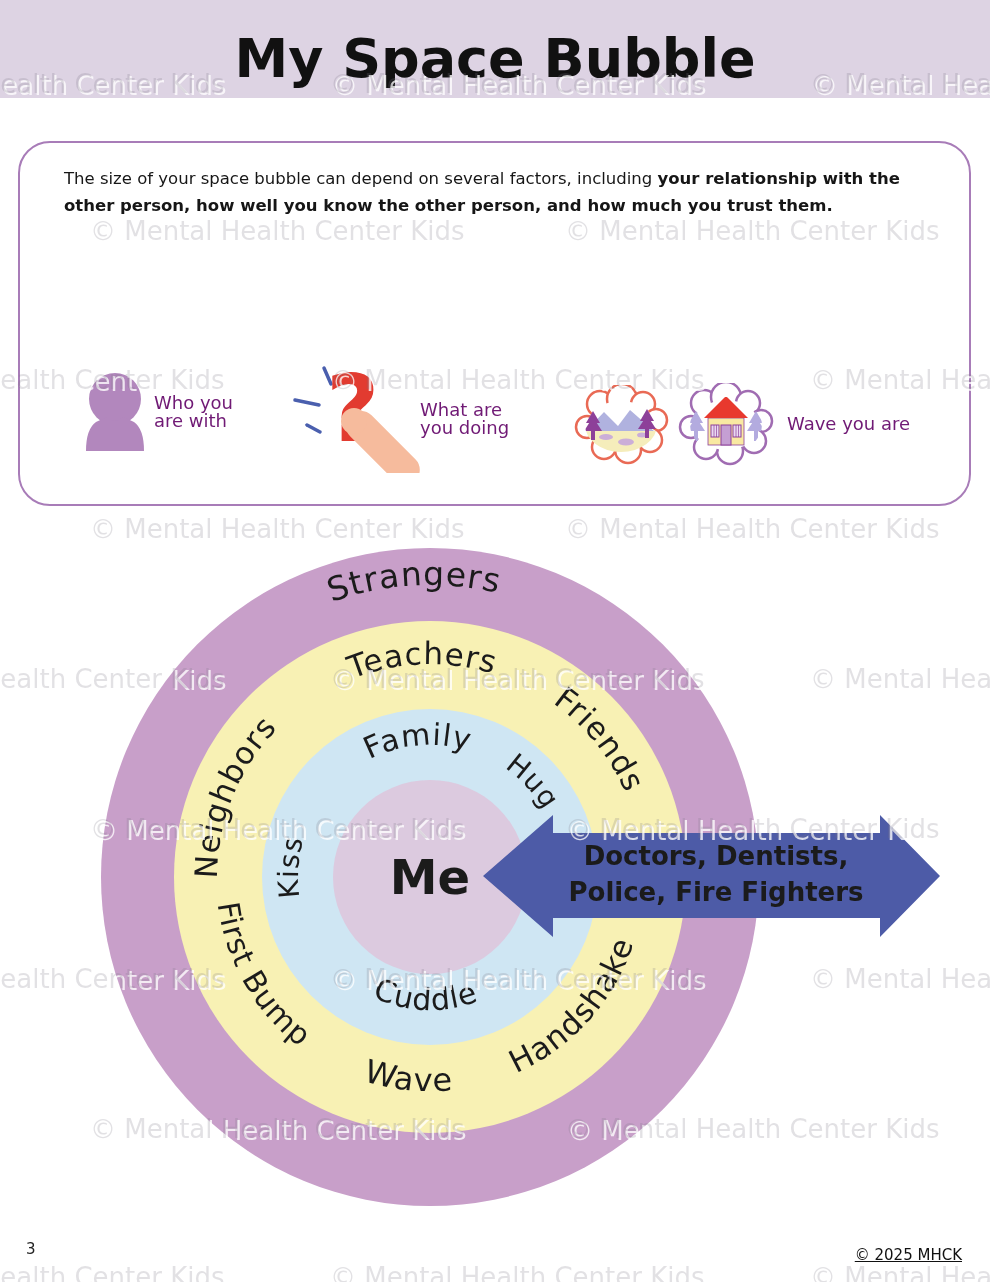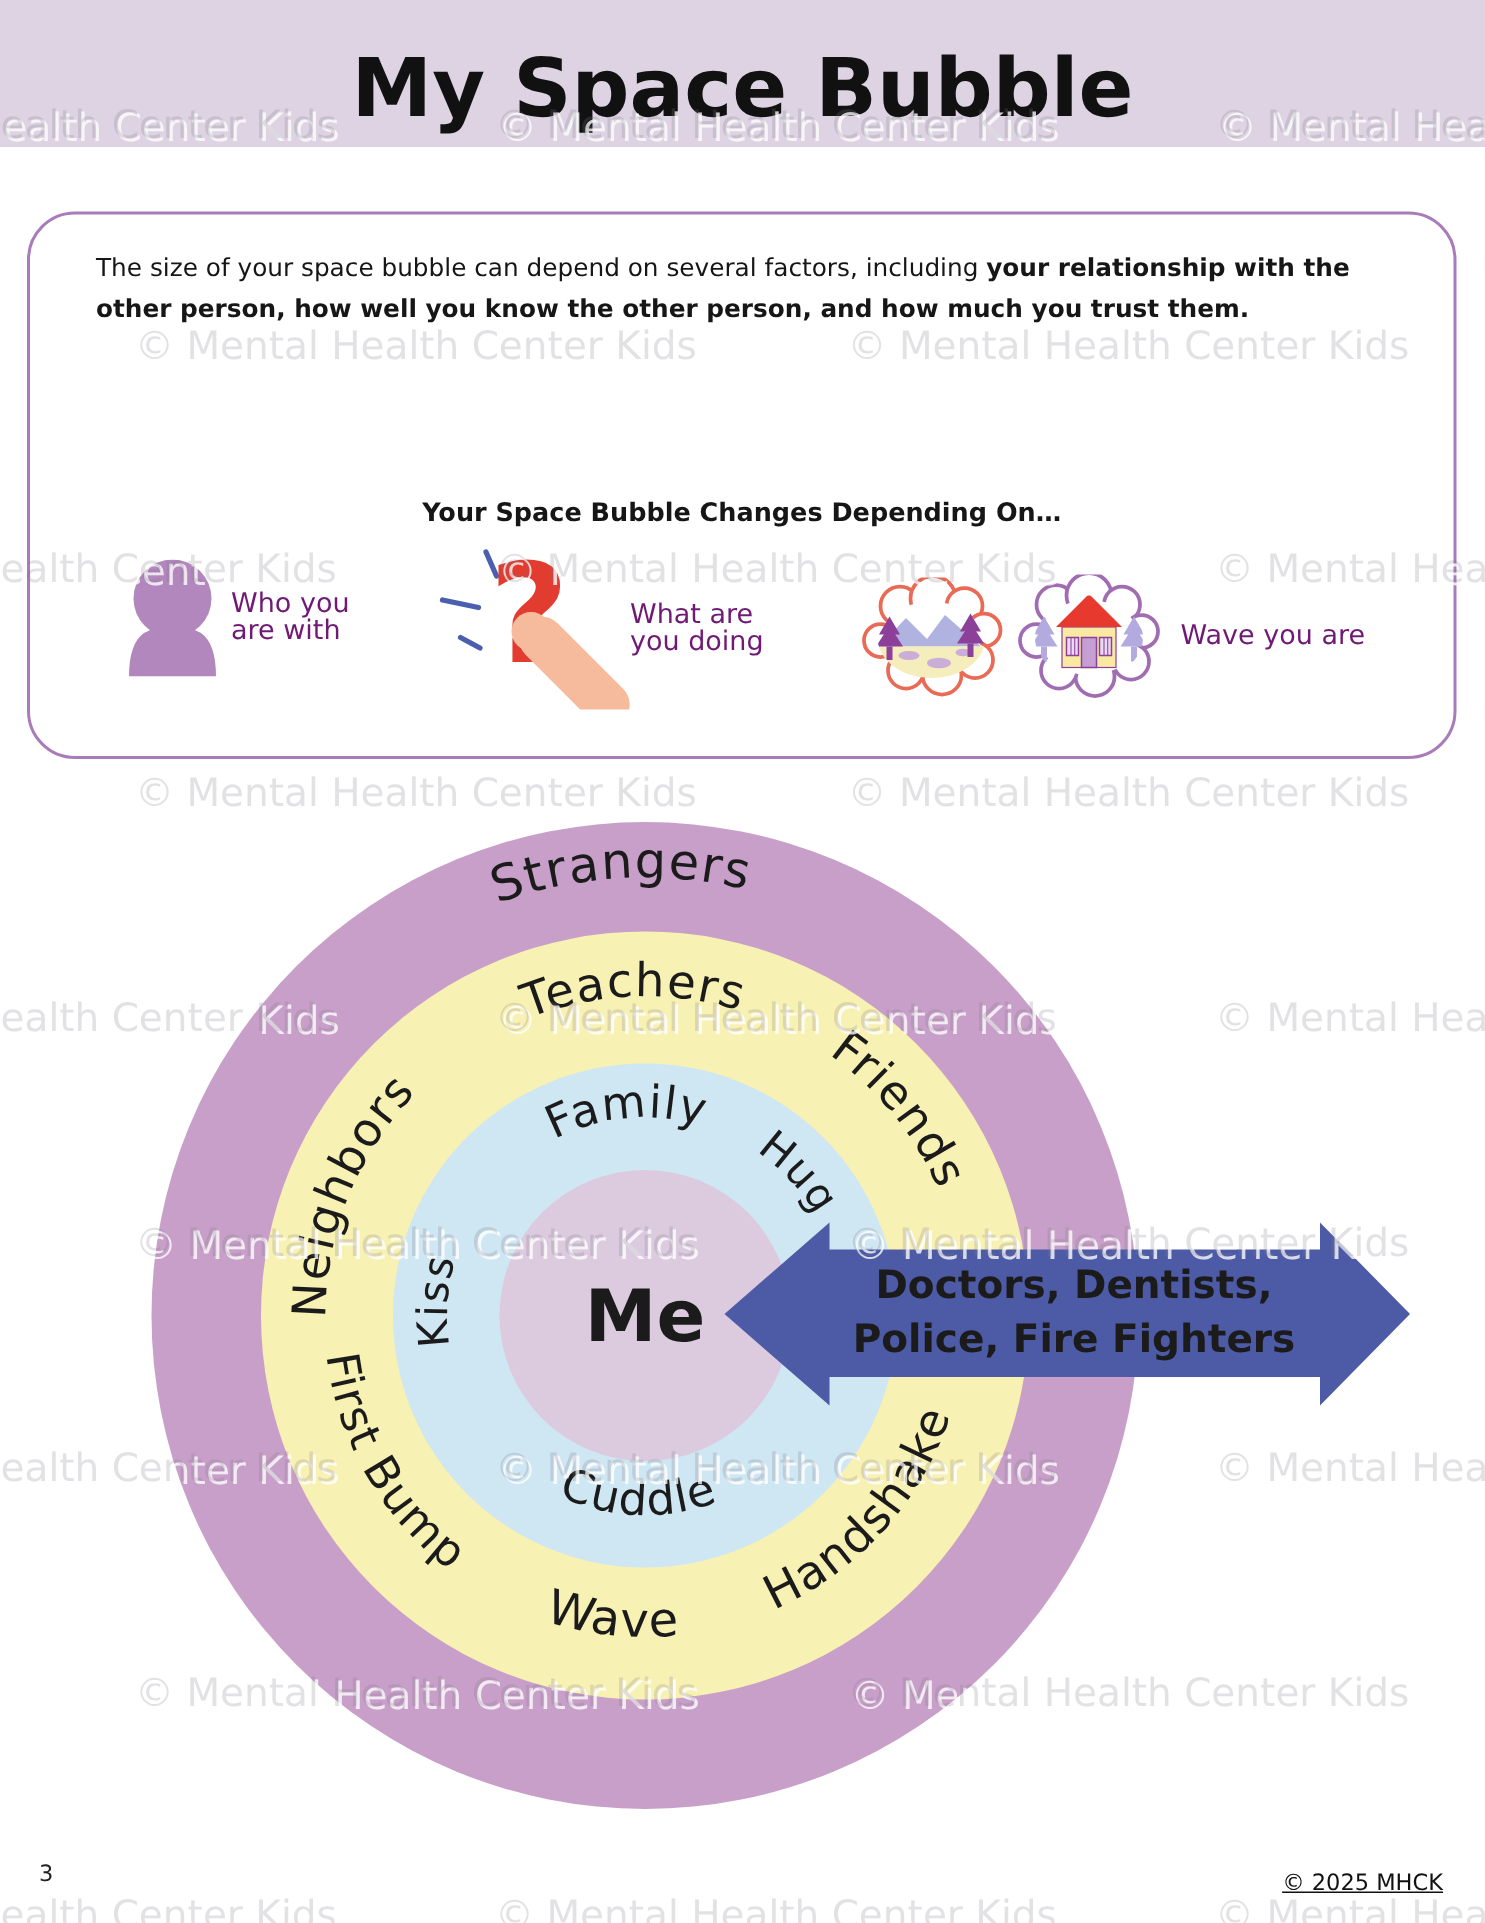--- a/index.html
+++ b/index.html
@@ -43,21 +43,20 @@
 <body>
 
 <div class="page">
 
   <div class="header" style="background-color: rgb(221, 211, 227);">
     <h1>My Space Bubble</h1>
   </div>
 
   <div class="info-box" style="border-color: rgb(168, 124, 184);">
     <p class="p1"><span>The size of your space bubble can depend on several factors, including </span><span class="b">your relationship with the other person, how well you know the other person, and how much you trust them.</span></p>
-    <h2 class="factors-heading">Your Space Bubble Changes Depending On…</h2>
 
     <svg class="icon" style="left:60px;top:230px;" width="70" height="78" viewBox="0 0 70 78">
       <g fill="#b287bd">
         <circle cx="35" cy="26" r="26"></circle>
         <path d="M 6 78 Q 6 56 16 49 Q 24 45 28 44 Q 35 52 42 44 Q 46 45 54 49 Q 64 56 64 78 Z"></path>
       </g>
     </svg>
     <div class="factor-label" style="left:134px;top:251px;">Who you
 are with</div>
 

